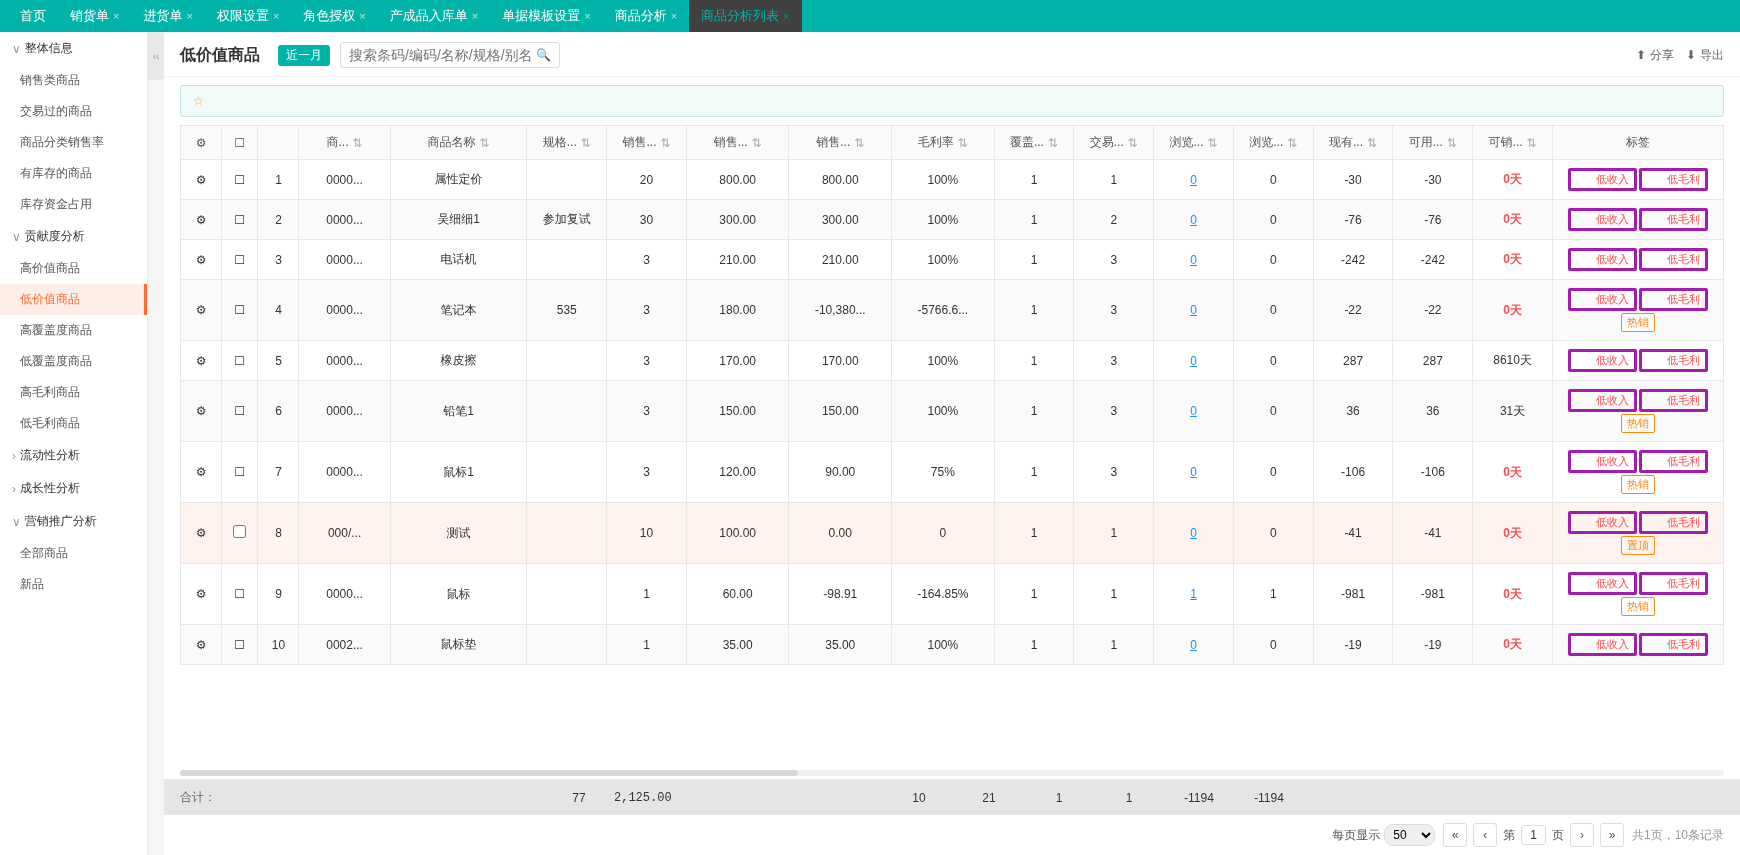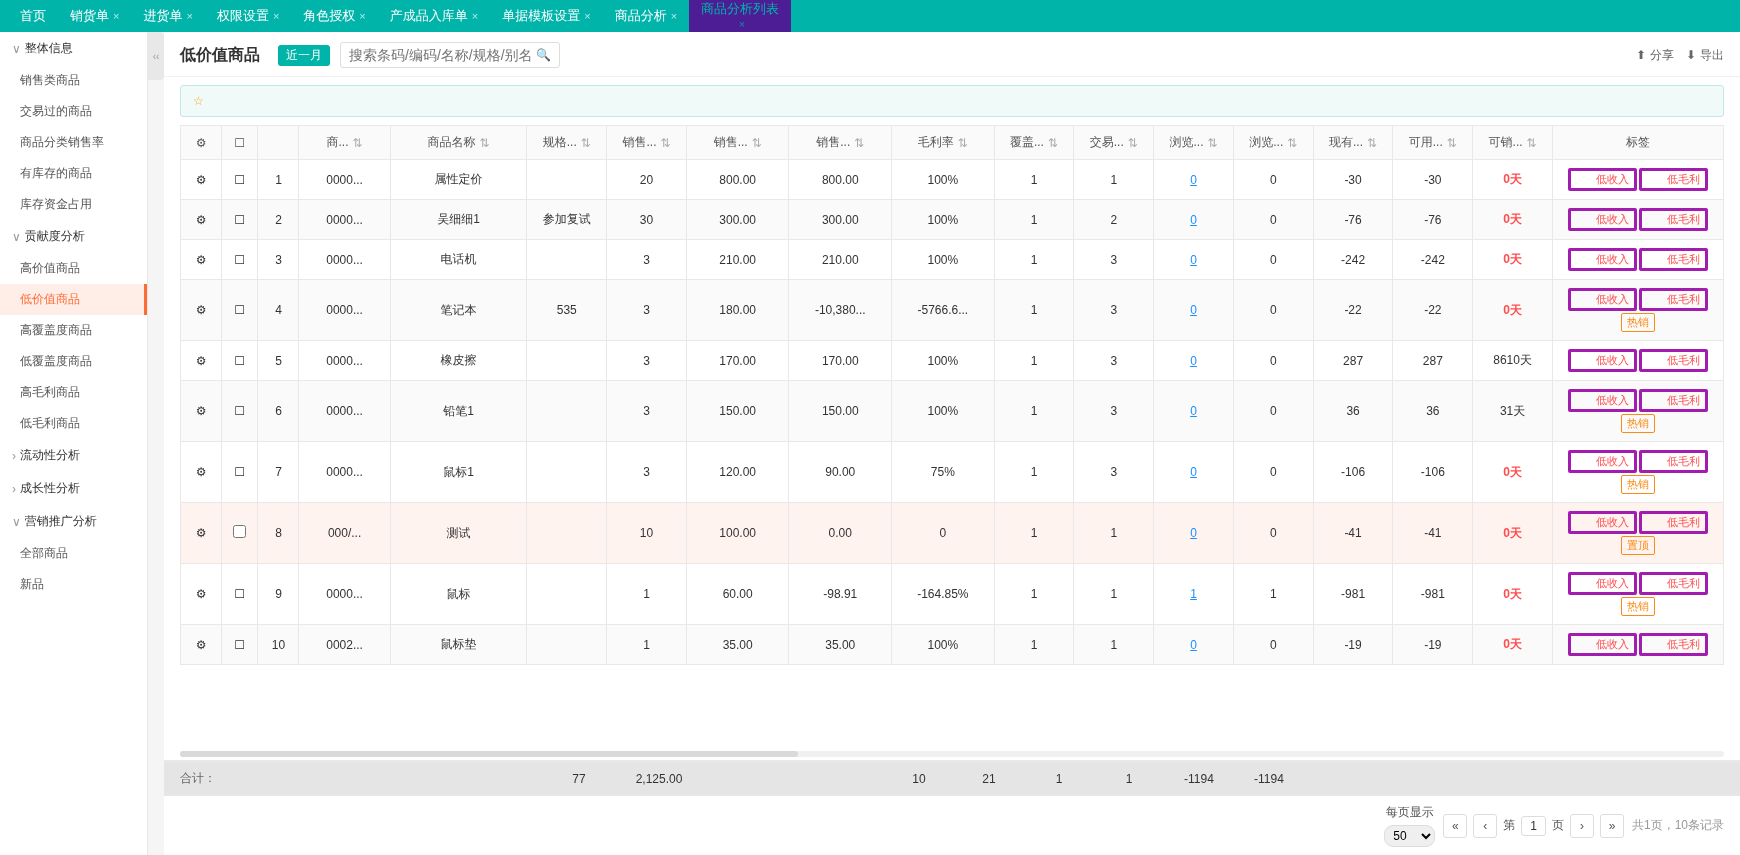--- a/index.html
+++ b/index.html
@@ -17,21 +17,21 @@
     }
     .top-nav .nav-item {
       padding: 0 12px;
       height: 32px;
       display: flex;
       align-items: center;
       cursor: pointer;
       font-size: 13px;
       white-space: nowrap;
     }
-    .top-nav .nav-item.active { background: #4c1d95; color: #00b4aa; flex-direction: column; }
+    .top-nav .nav-item.active { background: #404040; color: #00b4aa; }
     .top-nav .nav-item .close-btn { margin-left: 4px; font-size: 11px; opacity: 0.7; }
     
     
     .app-body {
       display: flex;
       height: calc(100vh - 32px);
     }
     
     
     .sidebar {
@@ -208,21 +208,20 @@
       font-size: 12px;
       border-top: 1px solid #e8e8e8;
       background: #fff;
       flex-shrink: 0;
     }
     .pagination .page-size-select {
       display: flex;
       align-items: center;
       gap: 4px;
       color: #555;
-      flex-direction: column;
     }
     .pagination select {
       border: 1px solid #ddd;
       border-radius: 9px;
       padding: 2px 4px;
       font-size: 12px;
     }
     .pagination .page-nav {
       display: flex;
       align-items: center;
@@ -694,21 +693,21 @@
         <div class="scrollbar-track">
           <div class="scrollbar-thumb"></div>
         </div>
       </div>
 
       <div class="table-footer">
         <span class="footer-label">合计：</span>
         <div style="display:flex;gap:0;flex:1;align-items:center;">
           <span style="width:320px;display:inline-block;"></span>
           <span style="width:70px;text-align:center;">77</span>
-          <span style="width:90px;text-align:center;">2,125.00</span>
+          <span style="width:90px;font-family:Liberation Mono, monospace;">2,125.00</span>
           <span style="width:90px;text-align:center;"></span>
           <span style="width:90px;text-align:center;"></span>
           <span style="width:70px;text-align:center;">10</span>
           <span style="width:70px;text-align:center;">21</span>
           <span style="width:70px;text-align:center;">1</span>
           <span style="width:70px;text-align:center;">1</span>
           <span style="width:70px;text-align:center;">-1194</span>
           <span style="width:70px;text-align:center;">-1194</span>
         </div>
       </div>

